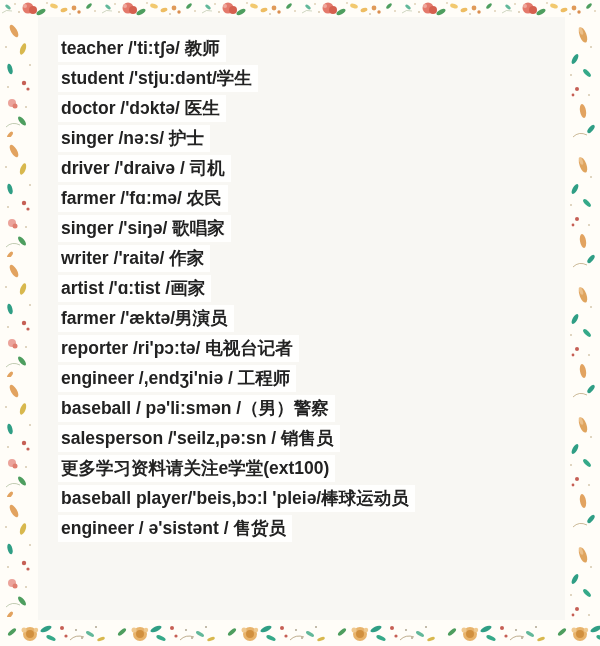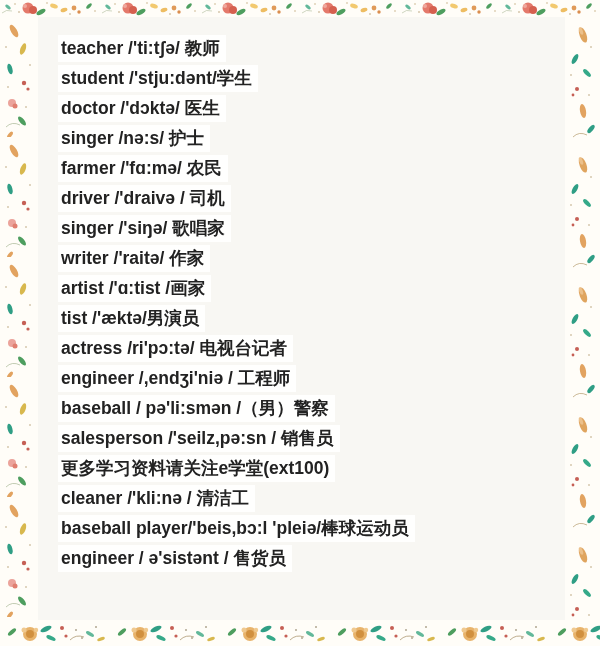--- a/index.html
+++ b/index.html
@@ -149,56 +149,53 @@
     <div class="vocab-line">
         <span>student /'stju:dənt/学生</span>
       </div>
     <div class="vocab-line">
         <span>doctor /'dɔktə/ 医生</span>
       </div>
     <div class="vocab-line">
         <span>singer /nə:s/ 护士</span>
       </div>
     <div class="vocab-line">
+        <span>driver /'draivə / 司机</span>
+      </div>
+    <div class="vocab-line">
         <span>farmer /'fɑ:mə/ 农民</span>
       </div>
     <div class="vocab-line">
-        <span>driver /'draivə / 司机</span>
-      </div>
-    <div class="vocab-line">
         <span>singer /'siŋə/ 歌唱家</span>
       </div>
     <div class="vocab-line">
         <span>writer /'raitə/ 作家</span>
       </div>
     <div class="vocab-line">
         <span>artist /'ɑ:tist /画家</span>
       </div>
     <div class="vocab-line">
-        <span>tist /'æktə/男演员</span>
-      </div>
-    <div class="vocab-line">
-        <span>actress /ri'pɔ:tə/ 电视台记者</span>
+        <span>farmer /'æktə/男演员</span>
+      </div>
+    <div class="vocab-line">
+        <span>reporter /ri'pɔ:tə/ 电视台记者</span>
       </div>
     <div class="vocab-line">
         <span>engineer /,endʒi'niə / 工程师</span>
       </div>
     <div class="vocab-line">
         <span>baseball / pə'li:smən /（男）警察</span>
       </div>
     <div class="vocab-line">
         <span>salesperson /'seilz,pə:sn / 销售员</span>
       </div>
     <div class="vocab-line">
         <span>更多学习资料请关注e学堂(ext100)</span>
       </div>
     <div class="vocab-line">
-        <span>cleaner /'kli:nə / 清洁工</span>
-      </div>
-    <div class="vocab-line">
         <span>baseball player/'beis,bɔ:l 'pleiə/棒球运动员</span>
       </div>
     <div class="vocab-line">
         <span>engineer / ə'sistənt / 售货员</span>
       </div>
   </div>
 
 </div>
 
 </body></html>

